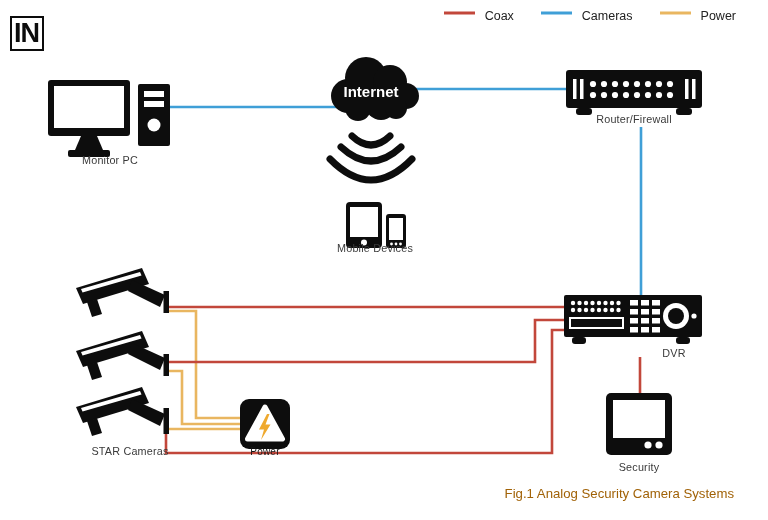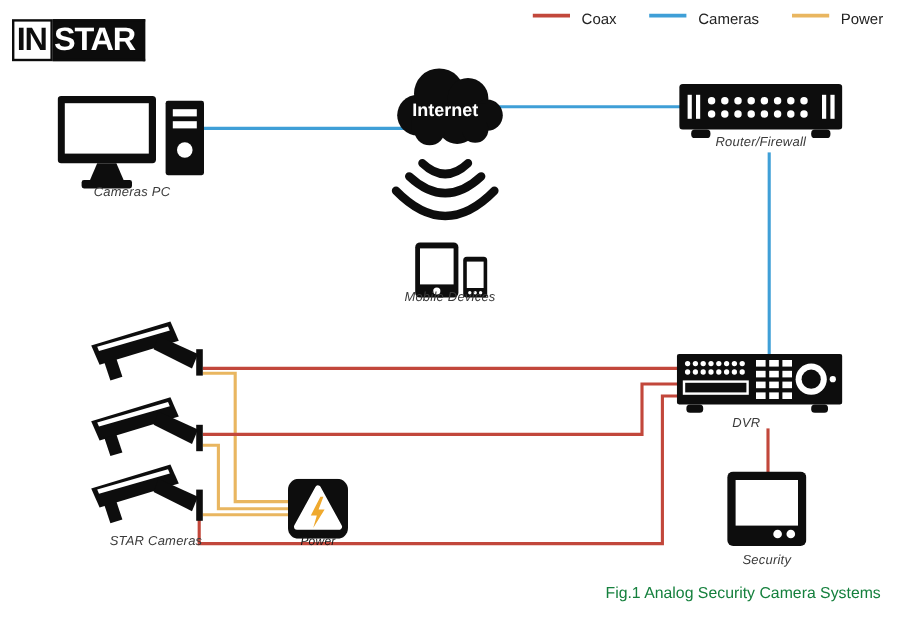--- a/index.html
+++ b/index.html
@@ -1,31 +1,31 @@
 <!DOCTYPE html>
 <html><head>
 <meta charset="utf-8">
 <style>
   html,body{margin:0;padding:0;background:#fff;}
   .stage{position:relative;width:750px;height:520px;background:#ffffff;overflow:hidden;
          font-family:"Liberation Sans", sans-serif;}
   svg{display:block;}
   .abs{position:absolute;}
-  .lbl{position:absolute;font-size:10.8px;color:#3a3a3a;text-align:center;letter-spacing:.2px;font-style:italic;}
+  .lbl{position:absolute;font-size:10.8px;color:#3a3a3a;text-align:center;letter-spacing:.2px;}
   
   .logo{position:absolute;left:10px;top:16px;display:flex;align-items:stretch;}
   .logo-in{background:#fff;color:#0c0c0c;border:2.5px solid #0c0c0c;font-weight:bold;
            font-size:27px;line-height:31px;padding:0 3px 0 2px;letter-spacing:-1px;}
   .logo-star{background:#0c0c0c;color:#fff;font-weight:bold;font-size:27px;line-height:31px;
              border:2.5px solid #0c0c0c;border-left:none;padding:0 6px 0 1px;letter-spacing:-1px;}
   
   .legend{position:absolute;top:9px;right:14px;display:flex;gap:26px;align-items:center;}
   .legend-item{display:flex;align-items:flex-start;gap:9px;}
   .legend-item span{font-size:12.5px;color:#222;}
-  .caption{position:absolute;top:486px;right:16px;font-size:13.2px;color:#15803d;}
+  .caption{position:absolute;top:486px;right:16px;font-size:13.2px;color:#a16207;}
   .ink{fill:#0d0d0d;}
   .wt{fill:#ffffff;}
   .cloud-text{font-family:"Liberation Sans", sans-serif;font-weight:bold;font-size:15px;fill:#fff;}
 </style>
 </head>
 <body>
 
 <div class="stage">
 
   <svg class="abs" style="left:0;top:0" width="768" height="520">
@@ -43,21 +43,20 @@
     <polyline points="166,433 166,453 552,453 552,330 566,330" fill="none" stroke-width="2.6" stroke="#c2473b"></polyline>
     <polyline points="640,357 640,394" fill="none" stroke-width="2.6" stroke="#c2473b"></polyline>
 
     <rect x="163.5" y="291" width="5.5" height="22" class="ink"></rect>
     <rect x="163.5" y="354" width="5.5" height="22" class="ink"></rect>
     <rect x="163.5" y="408" width="5.5" height="26" class="ink"></rect>
   </svg>
 
   <div class="logo">
     <span class="logo-in">IN</span>
-    <span class="logo-star">STAR</span>
   </div>
 
   <div class="legend">
     <div class="legend-item">
       <svg width="33" height="8">
         <line x1="1" y1="4" x2="32" y2="4" stroke-width="3" stroke="#c2473b"></line>
       </svg>
       <span>Coax</span>
     </div>
     <div class="legend-item">
@@ -77,21 +76,21 @@
   <svg class="abs" style="left:48px;top:80px" width="122" height="86" viewBox="0 0 122 86">
     <rect x="0" y="0" width="82" height="56" rx="3" class="ink"></rect>
     <rect x="6" y="6" width="70" height="42" class="wt"></rect>
     <polygon points="33,56 49,56 55,70 27,70" class="ink"></polygon>
     <rect x="20" y="70" width="42" height="7" rx="2" class="ink"></rect>
     <rect x="90" y="4" width="32" height="62" rx="2" class="ink"></rect>
     <rect x="96" y="11" width="20" height="6" class="wt"></rect>
     <rect x="96" y="21" width="20" height="6" class="wt"></rect>
     <circle cx="106" cy="45" r="6.5" class="wt"></circle>
   </svg>
-  <div class="lbl" style="left:60px;top:154px;width:100px">Cameras PC</div>
+  <div class="lbl" style="left:60px;top:154px;width:100px">Monitor PC</div>
 
   <svg class="abs" style="left:318px;top:52px" width="106" height="72" viewBox="0 0 106 72">
     <circle cx="30" cy="44" r="17" class="ink"></circle>
     <circle cx="48" cy="26" r="21" class="ink"></circle>
     <circle cx="72" cy="30" r="17" class="ink"></circle>
     <circle cx="88" cy="44" r="13" class="ink"></circle>
     <circle cx="63" cy="52" r="16" class="ink"></circle>
     <circle cx="40" cy="56" r="13" class="ink"></circle>
     <circle cx="78" cy="56" r="11" class="ink"></circle>
     <rect x="25" y="34" width="62" height="24" class="ink"></rect>
@@ -206,21 +205,21 @@
         <rect x="77" y="23" width="8" height="5.5"></rect>
         <rect x="88" y="23" width="8" height="5.5"></rect>
       <rect x="66" y="32" width="8" height="5.5"></rect>
         <rect x="77" y="32" width="8" height="5.5"></rect>
         <rect x="88" y="32" width="8" height="5.5"></rect>
     </g>
     <circle cx="112" cy="21" r="13" class="wt"></circle>
     <circle cx="112" cy="21" r="8" class="ink"></circle>
     <circle cx="130" cy="21" r="2.6" class="wt"></circle>
   </svg>
-  <div class="lbl" style="left:582px;top:347px;width:80px">DVR</div>
+  <div class="lbl" style="left:634px;top:347px;width:80px">DVR</div>
 
   <svg class="abs" style="left:606px;top:393px" width="66" height="62" viewBox="0 0 66 62">
     <rect x="0" y="0" width="66" height="62" rx="5" class="ink"></rect>
     <rect x="7" y="7" width="52" height="38" class="wt"></rect>
     <circle cx="42" cy="52" r="3.6" class="wt"></circle>
     <circle cx="53" cy="52" r="3.6" class="wt"></circle>
   </svg>
   <div class="lbl" style="left:599px;top:461px;width:80px">Security</div>
 
   <div class="caption">Fig.1 Analog Security Camera Systems</div>

